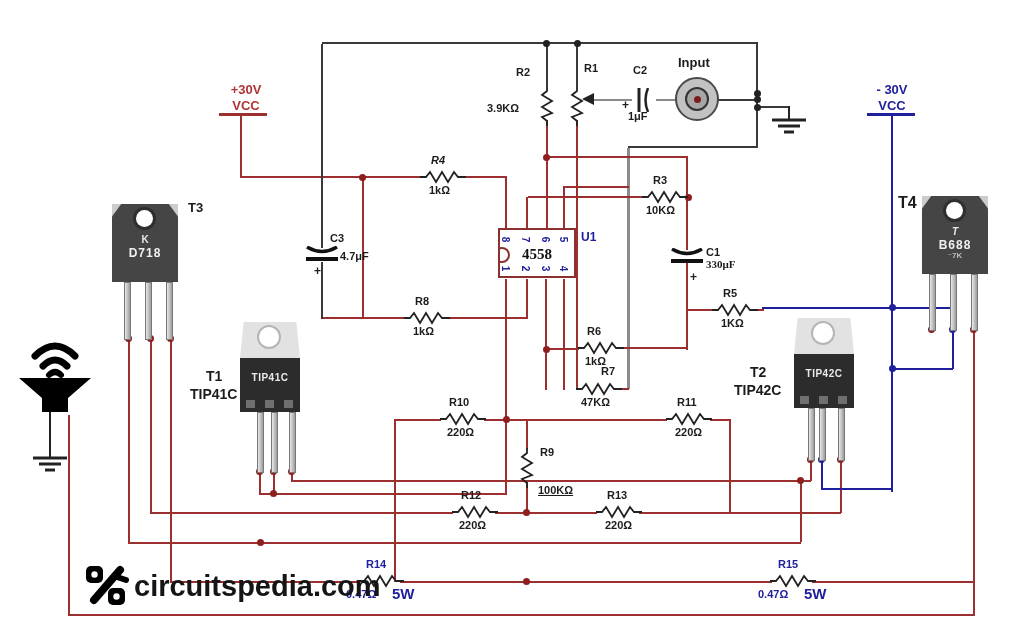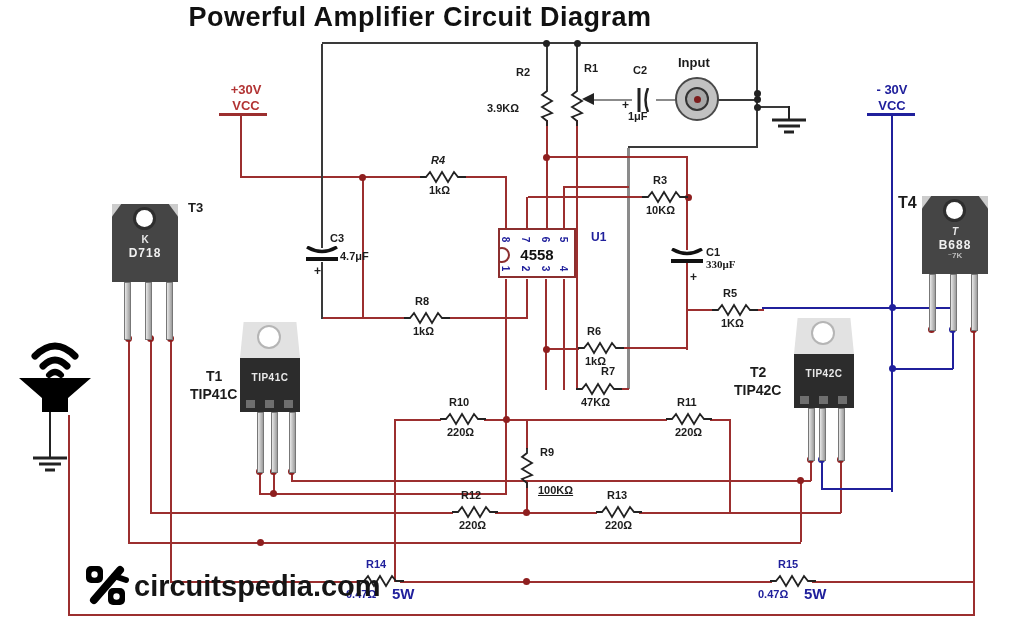--- a/index.html
+++ b/index.html
@@ -16,21 +16,21 @@
   .credit .c1{font-size:20px;}
   .credit .c2{font-size:21px;}
   .railtxt{position:absolute;font-size:13px;font-weight:bold;text-align:center;width:60px;line-height:1.25;}
   .railtxt.pos{color:#b23434;}
   .railtxt.neg{color:#20209c;}
   
   .ic{position:absolute;left:498px;top:228px;width:78px;height:50px;background:#fff;
       border:2px solid #8c2f2f;box-sizing:border-box;}
   .ic .notch{position:absolute;left:-6px;top:17px;width:12px;height:12px;border:2px solid #8c2f2f;
       border-radius:50%;background:#fff;clip-path:inset(-3px -3px -3px 6px);}
-  .ic .part{position:absolute;left:0;top:16px;width:74px;text-align:center;font-size:15px;font-weight:800;color:#111;}
+  .ic .part{position:absolute;left:0;top:16px;width:74px;text-align:center;font-size:15px;font-weight:800;color:#111;font-family:Liberation Serif, serif;}
   .pinnum{position:absolute;font-size:10px;font-weight:bold;color:#20209c;transform:rotate(90deg);}
   
   .to3p{position:absolute;width:66px;}
   .to3p .tab{position:absolute;left:0;top:0;width:66px;height:20px;background:#cccccc;}
   .to3p .body{position:absolute;left:0;top:0;width:66px;height:78px;background:#454545;
       clip-path:polygon(14% 0,86% 0,100% 16%,100% 100%,0 100%,0 16%);}
   .to3p .hole{position:absolute;left:24px;top:6px;width:17px;height:17px;border-radius:50%;
       background:#fff;box-shadow:0 0 0 3px #2e2e2e;}
   .to3p .t1{position:absolute;left:0;top:30px;width:66px;text-align:center;color:#e8e8e8;font-size:10px;font-weight:bold;}
   .to3p .t2{position:absolute;left:0;top:42px;width:66px;text-align:center;color:#f0f0f0;font-size:12px;font-weight:bold;letter-spacing:1px;}
@@ -54,21 +54,20 @@
   .jack-core{position:absolute;left:694px;top:96px;width:7px;height:7px;border-radius:50%;background:#7c1d1d;}
   .brand{position:absolute;left:134px;top:570px;font-size:29px;font-weight:800;color:#151515;}
   .watt{font-size:15px;font-weight:800;color:#20209c;}
   .plus{position:absolute;font-size:12px;font-weight:bold;color:#222;}
 </style>
 </head>
 <body>
 
 <div id="stage">
 
-  <div class="title">Powerful Amplifier Circuit Diagram</div>
 
 
   <div class="railtxt pos" style="left:216px;top:82px;">
     <div>+30V</div>
       <div>VCC</div>
   </div>
   <div class="railtxt neg" style="left:862px;top:82px;">
     <div>- 30V</div>
       <div>VCC</div>
   </div>
@@ -275,21 +274,21 @@
     <div class="part">4558</div>
     <span class="pinnum" style="left:3px;top:4px;">8</span>
     <span class="pinnum" style="left:23px;top:4px;">7</span>
     <span class="pinnum" style="left:43px;top:4px;">6</span>
     <span class="pinnum" style="left:61px;top:4px;">5</span>
     <span class="pinnum" style="left:3px;top:33px;">1</span>
     <span class="pinnum" style="left:23px;top:33px;">2</span>
     <span class="pinnum" style="left:43px;top:33px;">3</span>
     <span class="pinnum" style="left:61px;top:33px;">4</span>
   </div>
-  <div class="lbl navy" style="left:581px;top:230px;font-size:12px;margin-left:10px;">U1</div>
+  <div class="lbl navy" style="left:581px;top:230px;font-size:12px;">U1</div>
 
   <div class="lbl" style="left:678px;top:55px;font-size:13px;">Input</div>
   <div class="jack-outer"></div>
   <div class="jack-mid"></div>
   <div class="jack-core"></div>
 
   <svg class="abs" style="left:634px;top:88px;" width="20" height="24">
     <line x1="5" y1="0" x2="5" y2="24" stroke="#222" stroke-width="3"></line>
     <path d="M14,0 Q9,12 14,24" stroke="#222" stroke-width="2.5" fill="none"></path>
   </svg>

